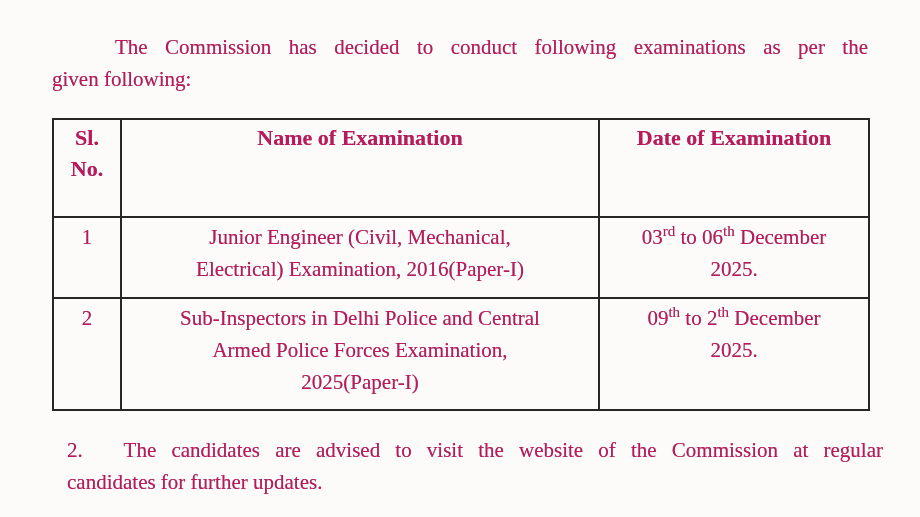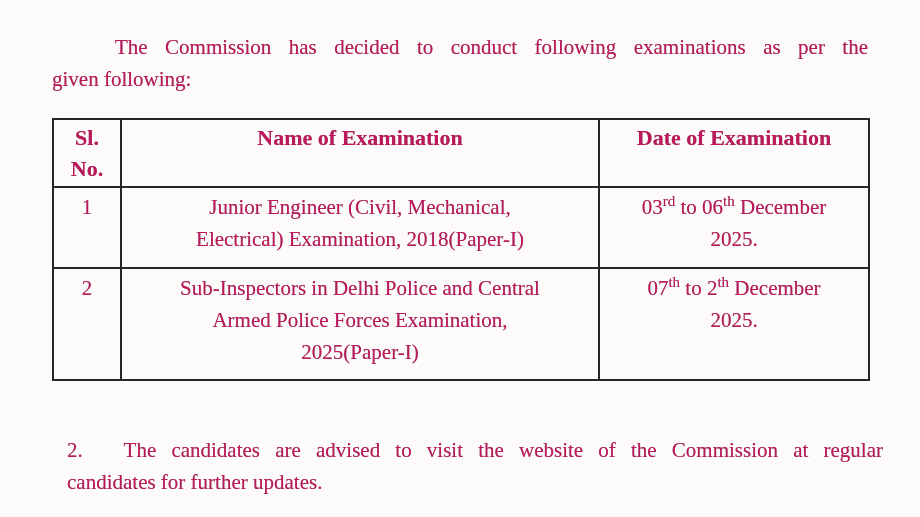--- a/index.html
+++ b/index.html
@@ -52,21 +52,21 @@
     line-height: 31px;
     padding: 2px 4px 0 4px;
     text-align: center;
   }
   table.schedule td {
     font-size: 21px;
     line-height: 32px;
     padding: 3px 8px 0 8px;
     text-align: center;
   }
-  tr.hdr    { height: 68px; }
+  tr.hdr    { height: 98px; }
   tr.row-1  { height: 81px; }
   tr.row-2  { height: 112px; }
   .lines { white-space: pre-line; }
   td sup, th sup {
     font-size: 15px;
     line-height: 0;
     vertical-align: baseline;
     position: relative;
     top: -8px;
   }
@@ -110,34 +110,34 @@
         <th class="lines">Sl.
 No.</th>
         <th>Name of Examination</th>
         <th>Date of Examination</th>
       </tr>
     </thead>
     <tbody>
       <tr class="row-1">
         <td>1</td>
         <td class="lines">Junior Engineer (Civil, Mechanical,
-Electrical) Examination, 2018(Paper-I)</td>
+Electrical) Examination, 2016(Paper-I)</td>
         <td><span>03</span><sup>rd</sup>
           <span>to</span>
           <span>06</span><sup>th</sup>
           <span>December</span><br>
           <span>2025.</span>
         </td>
       </tr>
       <tr class="row-2">
         <td>2</td>
         <td class="lines">Sub-Inspectors in Delhi Police and Central
 Armed Police Forces Examination,
 2025(Paper-I)</td>
-        <td><span>07</span><sup>th</sup>
+        <td><span>09</span><sup>th</sup>
           <span>to</span>
           <span>2</span><sup>th</sup>
           <span>December</span><br>
           <span>2025.</span>
         </td>
       </tr>
     </tbody>
   </table>
 
   <p class="footer">

